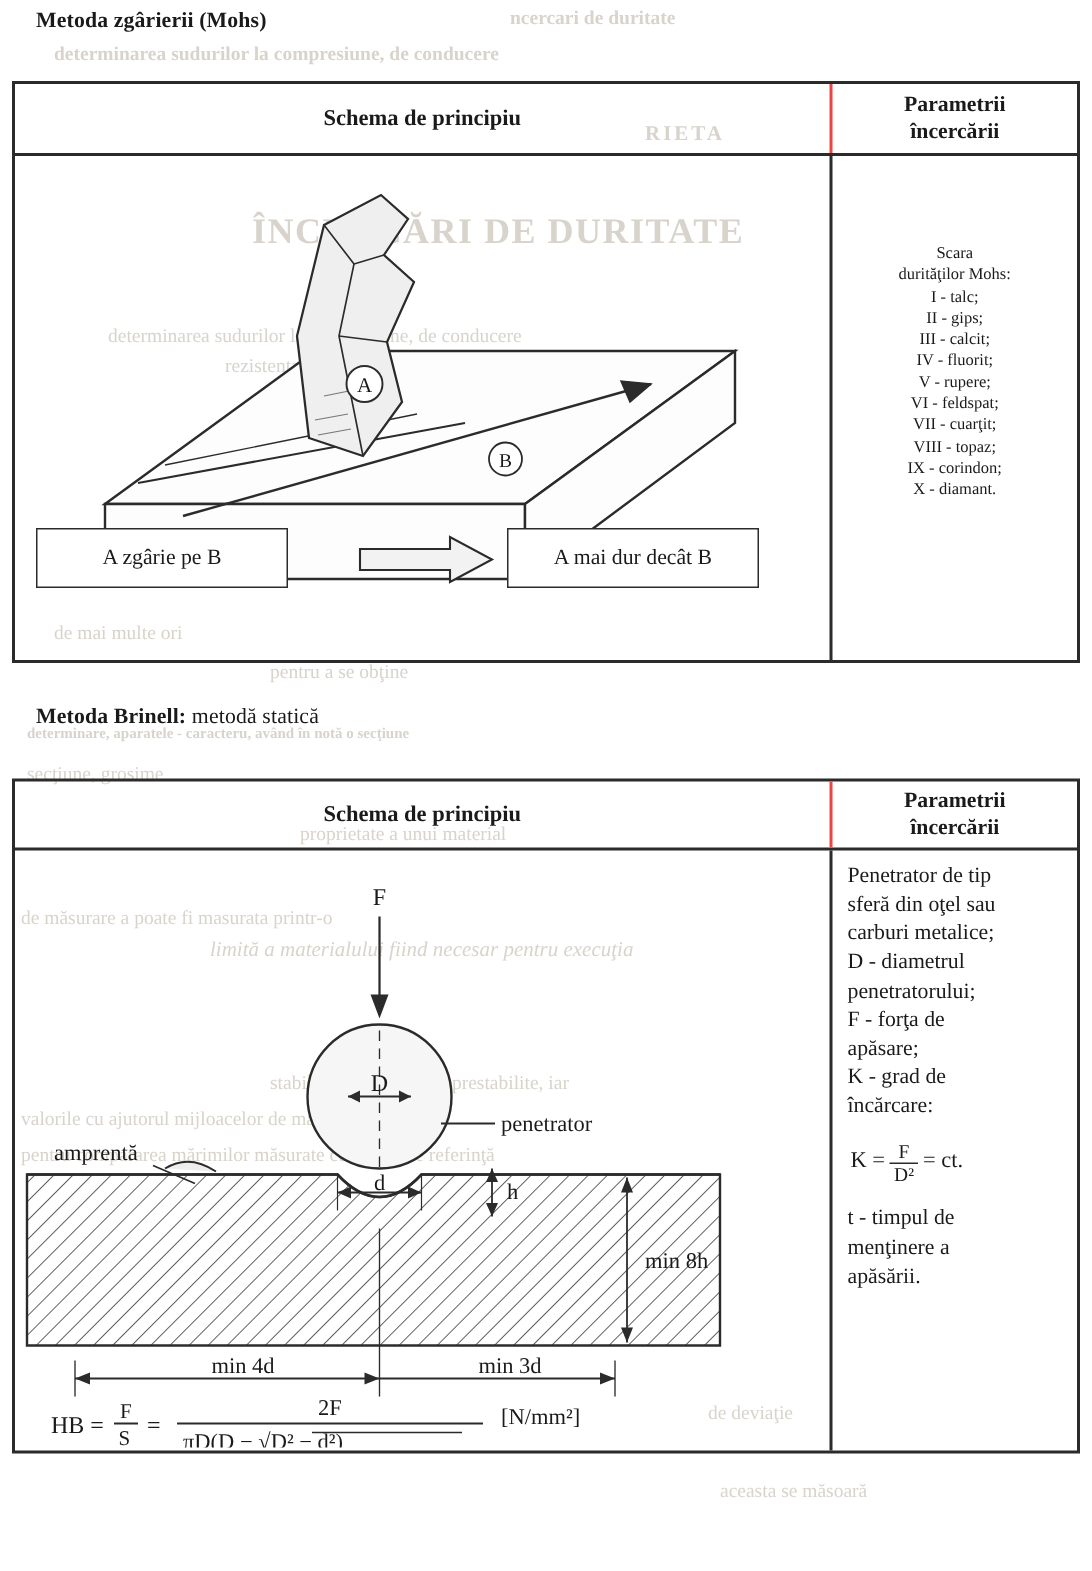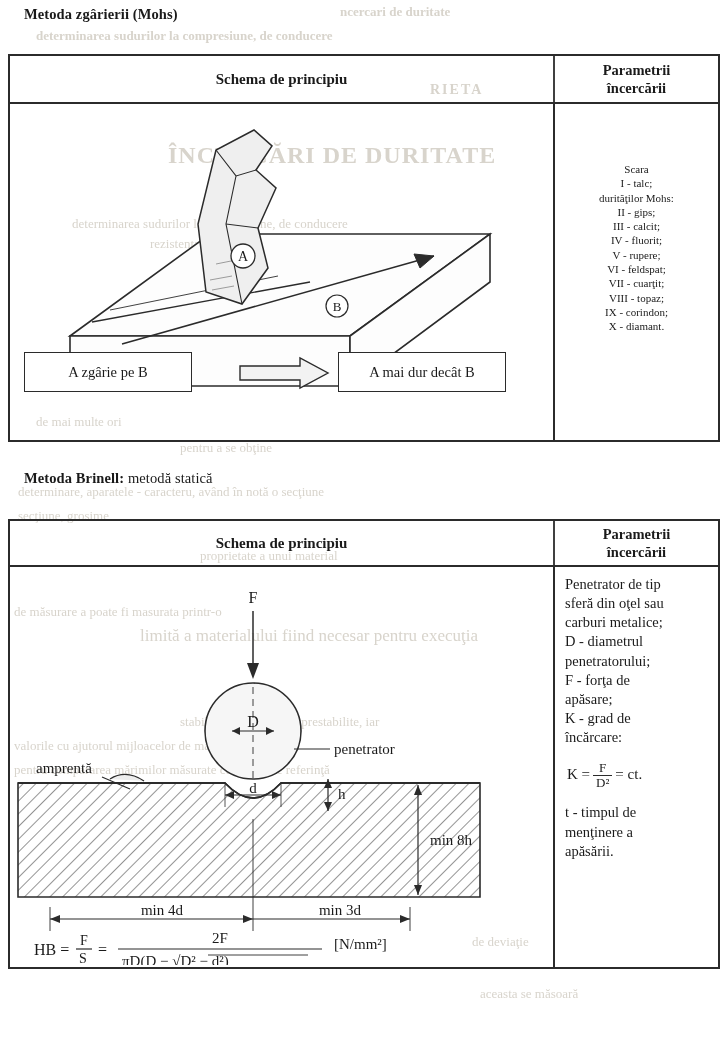--- a/index.html
+++ b/index.html
@@ -54,21 +54,21 @@
     box-sizing: border-box;
   }
   .tbl .hdr .c1 {
     flex: 0 0 545px;
     text-align: center;
     font-weight: bold;
     font-size: 15px;
     display: flex;
     align-items: center;
     justify-content: center;
-    border-right: 2px solid #404040;
+    border-right: 2px solid #ef4444;
     box-sizing: border-box;
   }
   .tbl .hdr .c2 {
     flex: 1 1 auto;
     text-align: center;
     font-weight: bold;
     font-size: 14.5px;
     display: flex;
     flex-direction: column;
     align-items: center;
@@ -171,25 +171,25 @@
   <div class="ghost b" style="left:340px; top:4px;  font-size:13px;">ncercari de duritate</div>
   <div class="ghost b" style="left:36px;  top:28px; font-size:13px;">determinarea sudurilor la compresiune, de conducere</div>
   <div class="ghost b" style="left:430px; top:82px; font-size:14px; letter-spacing:2px;">RIETA</div>
   <div class="ghost b" style="left:168px; top:142px; font-size:24px; letter-spacing:1px;">ÎNCERCĂRI DE DURITATE</div>
   <div class="ghost" style="left:72px;  top:216px; font-size:13px;">determinarea sudurilor la compresiune, de conducere</div>
   <div class="ghost" style="left:150px; top:236px; font-size:13px;">rezistenţa la rupere prin tracţiune</div>
   <div class="ghost" style="left:190px; top:318px; font-size:13px;">materiale</div>
   <div class="ghost" style="left:196px; top:368px; font-size:13px;">de determinare a</div>
   <div class="ghost" style="left:16px;  top:414px; font-size:13px;margin-left:20px;">de mai multe ori</div>
   <div class="ghost" style="left:180px; top:440px; font-size:13px;">pentru a se obţine</div>
-  <div class="ghost" style="left:18px;  top:484px; font-size:13px;">determinare, aparatele - caracteru, având în notă o secţiune</div>
+  <div class="ghost" style="left:18px;  top:484px; font-size:10px;font-weight:bold;">determinare, aparatele - caracteru, având în notă o secţiune</div>
   <div class="ghost" style="left:18px;  top:508px; font-size:13px;">secţiune, grosime</div>
   <div class="ghost" style="left:200px; top:548px; font-size:13px;">proprietate a unui material</div>
   <div class="ghost" style="left:14px;  top:604px; font-size:13px;">de măsurare a poate fi masurata printr-o</div>
-  <div class="ghost" style="left:140px; top:626px; font-size:17px;">limită a materialului fiind necesar pentru execuţia</div>
+  <div class="ghost" style="left:140px; top:626px; font-size:14px;font-style:italic;">limită a materialului fiind necesar pentru execuţia</div>
   <div class="ghost" style="left:180px; top:714px; font-size:13px;">stabilirea sa în condiţii prestabilite, iar</div>
   <div class="ghost" style="left:14px;  top:738px; font-size:13px;">valorile cu ajutorul mijloacelor de măsurare</div>
   <div class="ghost" style="left:14px;  top:762px; font-size:13px;">pentru compararea mărimilor măsurate cu etalon de referinţă</div>
   <div class="ghost" style="left:472px; top:934px; font-size:13px;">de deviaţie</div>
   <div class="ghost" style="left:480px; top:986px; font-size:13px;">aceasta se măsoară</div>
 </div>
 
 <div class="caption" style="left:24px; top:6px;">
   <span>Metoda zgârierii (Mohs)</span>
 </div>
@@ -246,22 +246,22 @@
           <path d="M2 10 L62 10 L62 2 L90 17 L62 32 L62 24 L2 24 Z" fill="#f2f2f2" stroke="#2b2b2b" stroke-width="1.4"></path>
         </svg>
       </div>
 
       <div class="fbox" id="fbox-right">A mai dur decât B</div>
     </div>
 
     <div class="c2">
       <div class="mohs">
         <div>Scara</div>
+        <div>durităţilor Mohs:</div>
         <div>I - talc;</div>
-        <div>durităţilor Mohs:</div>
         <div>II - gips;</div>
         <div>III - calcit;</div>
         <div>IV - fluorit;</div>
         <div>V - rupere;</div>
         <div>VI - feldspat;</div>
         <div>VII - cuarţit;</div>
         <div>VIII - topaz;</div>
         <div>IX - corindon;</div>
         <div>X - diamant.</div>
       </div>

